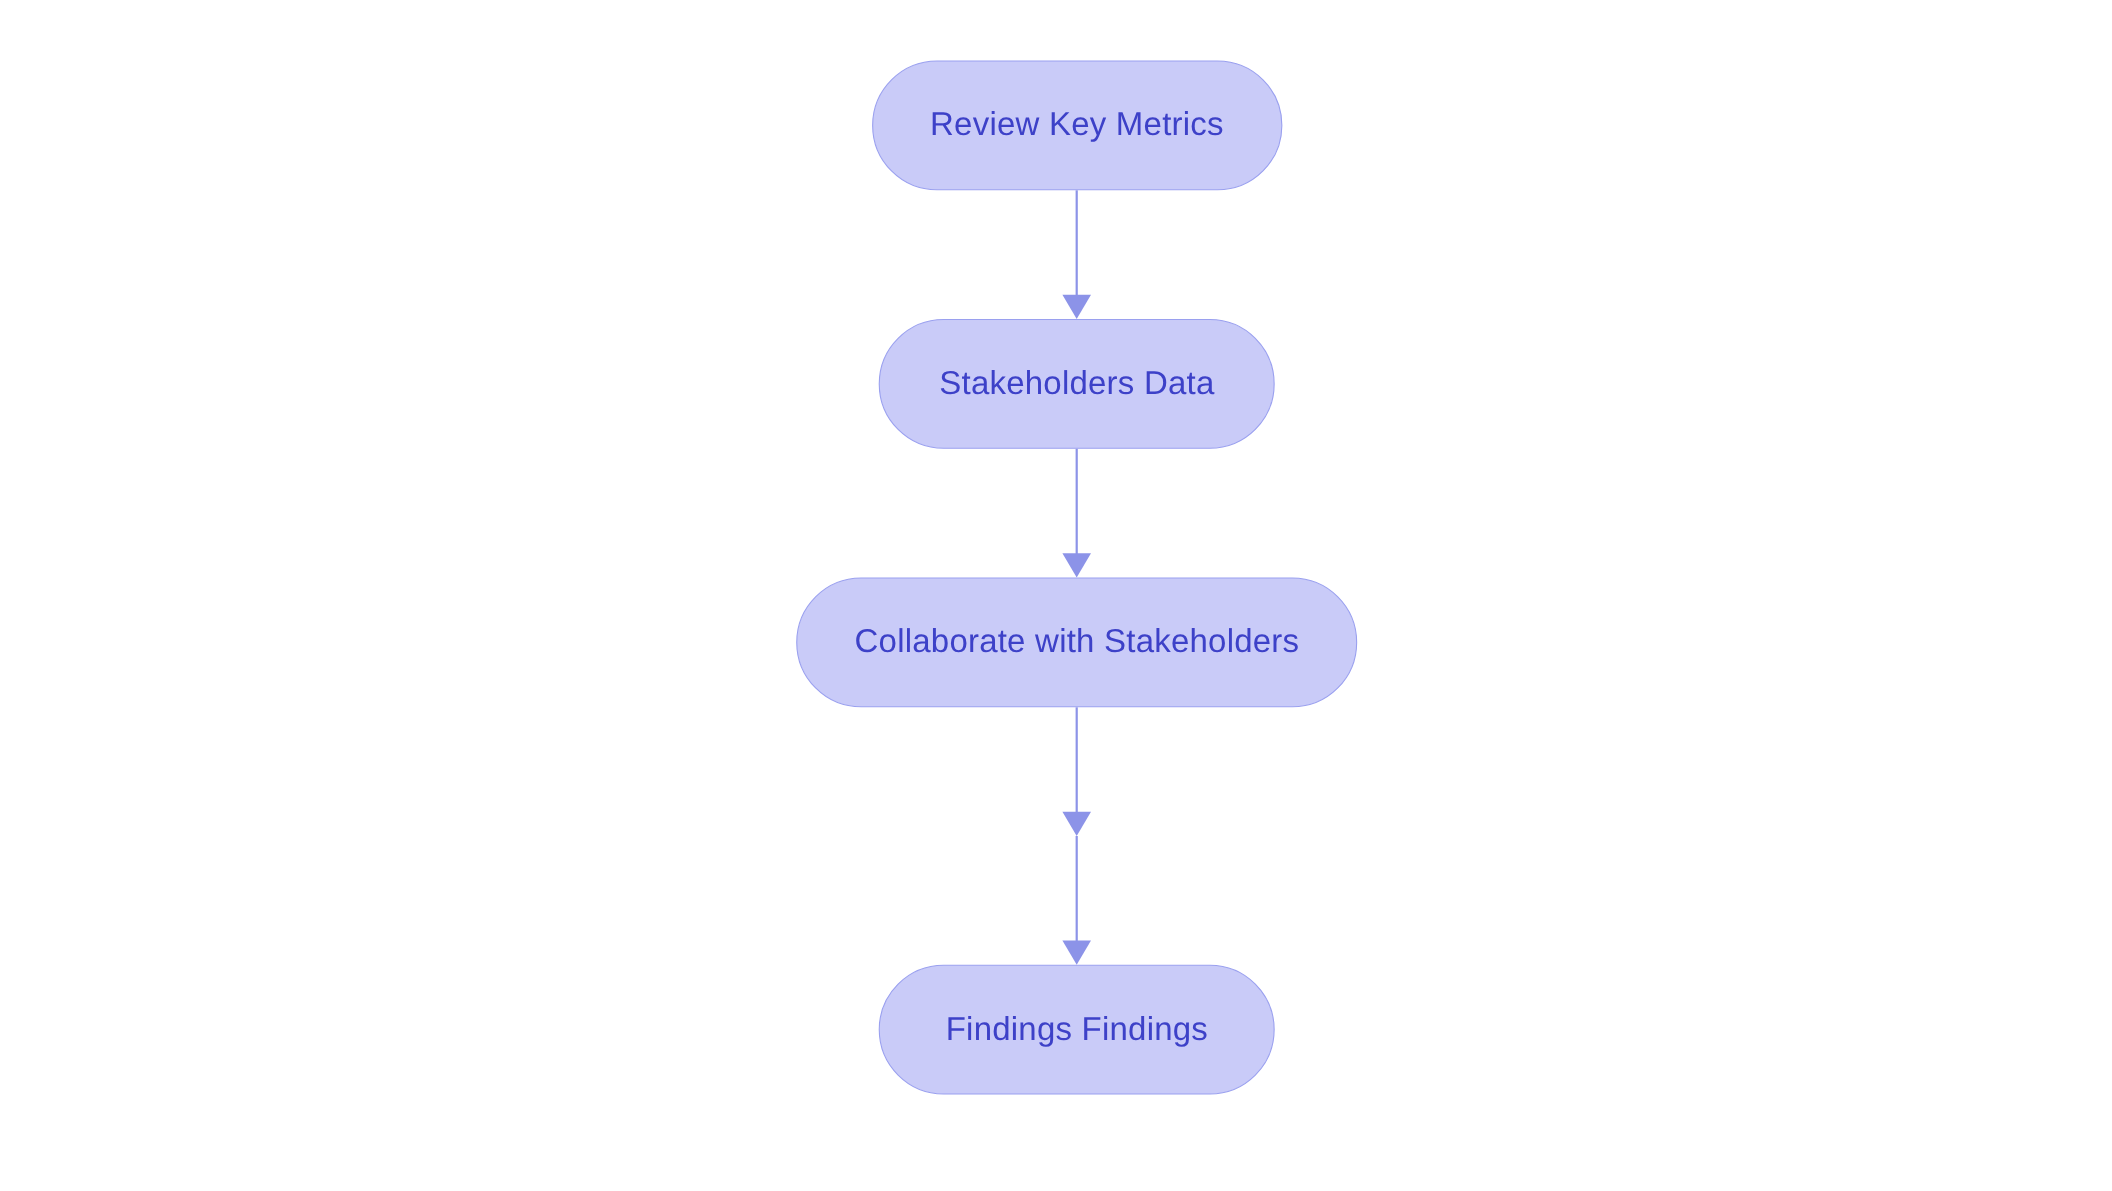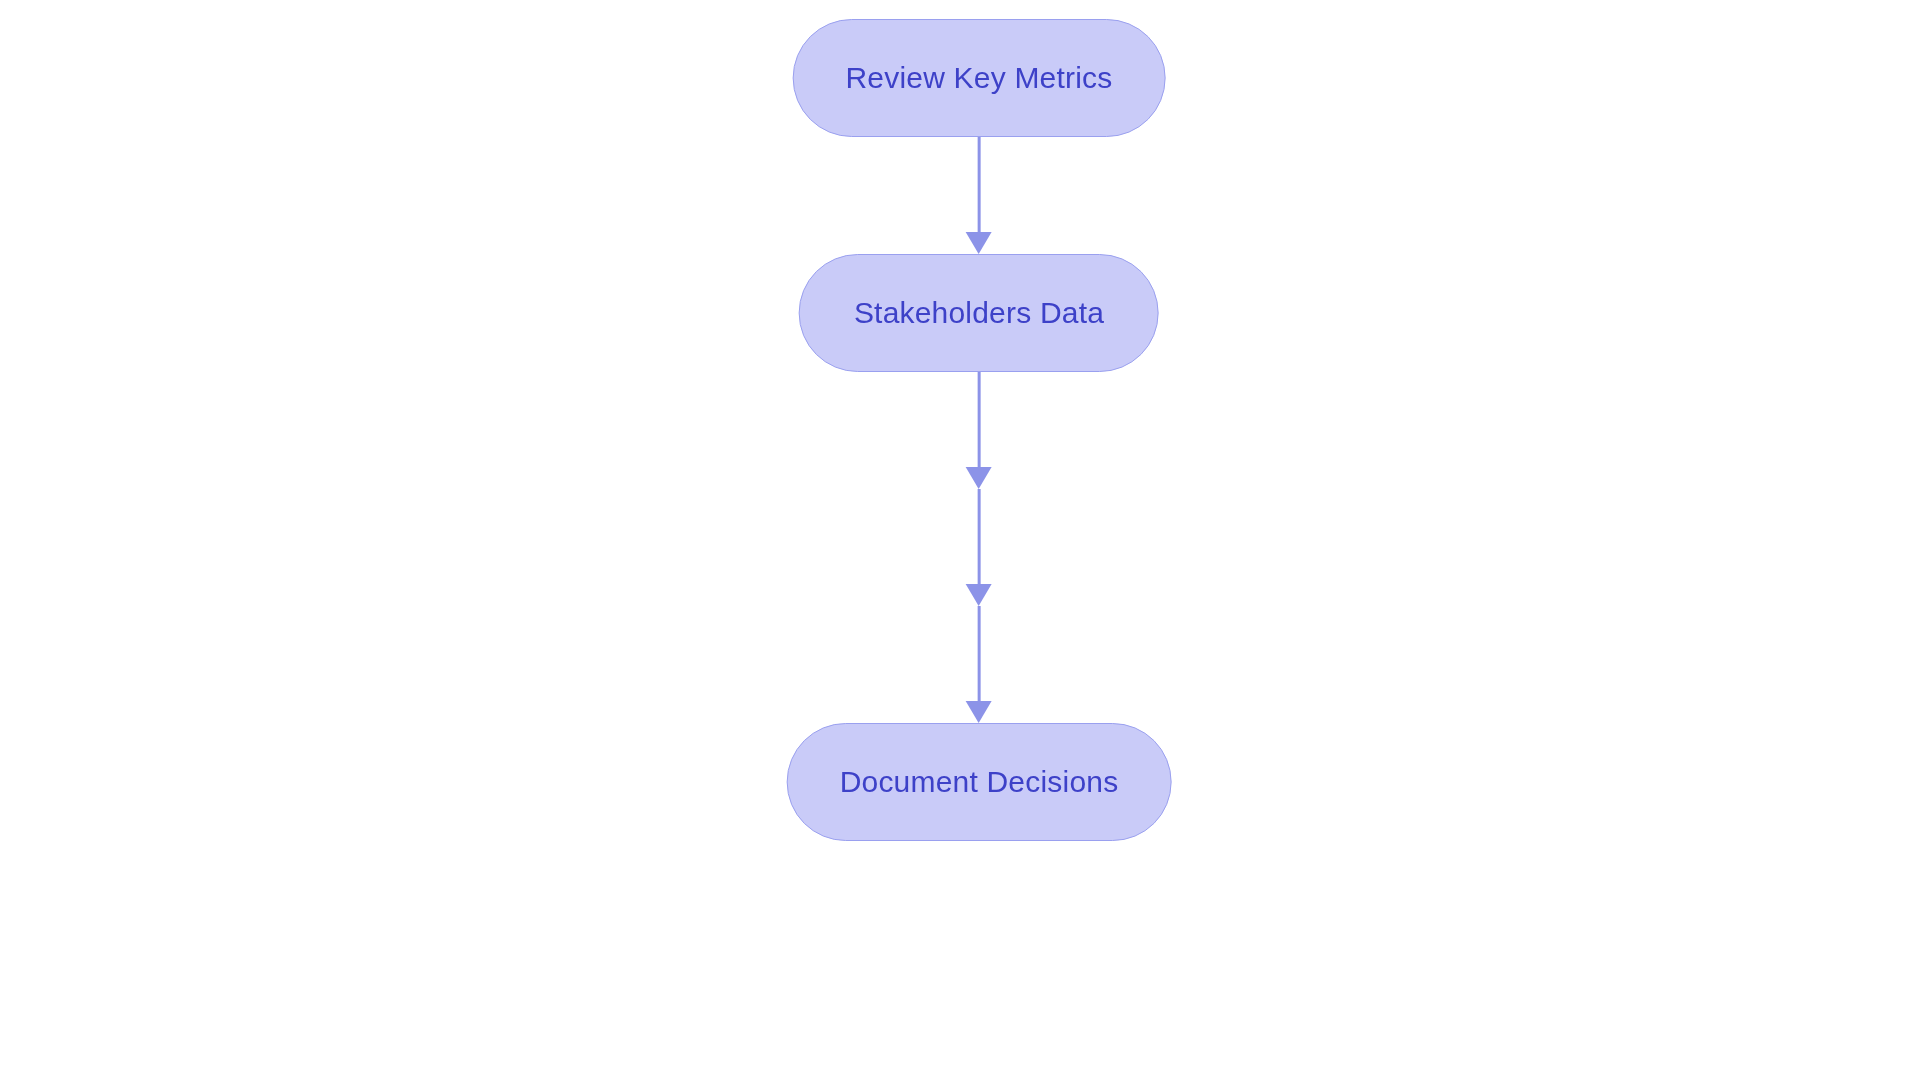--- a/index.html
+++ b/index.html
@@ -10,20 +10,21 @@
     background: #ffffff;
     overflow: hidden;
     font-family: "Liberation Sans", "DejaVu Sans", sans-serif;
   }
 
   .canvas {
     position: relative;
     width: 1920px;
     height: 789px;
     background: var(--bg, #ffffff);
+    margin-top: 36px;
   }
 
   .flow {
     position: absolute;
     top: 19px;
     left: 979px;
     transform: translateX(-50%);
     display: flex;
     flex-direction: column;
     align-items: center;
@@ -88,30 +89,33 @@
 
     <div class="node">
       <span class="node-label">Stakeholders Data</span>
     </div>
 
     <div class="arrow">
       <div class="arrow-line"></div>
       <div class="arrow-head"></div>
     </div>
 
+    <div class="node">
+      <span class="node-label">Collaborate with Stakeholders</span>
+    </div>
 
     <div class="arrow">
       <div class="arrow-line"></div>
       <div class="arrow-head"></div>
     </div>
 
 
     <div class="arrow">
       <div class="arrow-line"></div>
       <div class="arrow-head"></div>
     </div>
 
     <div class="node">
-      <span class="node-label">Document Decisions</span>
+      <span class="node-label">Findings Findings</span>
     </div>
 
   </div>
 </div>
 
 </body></html>

